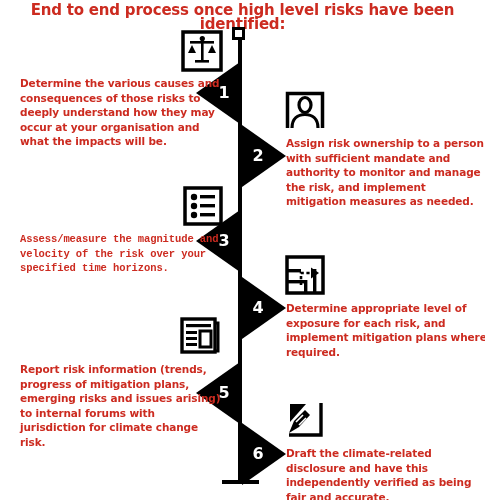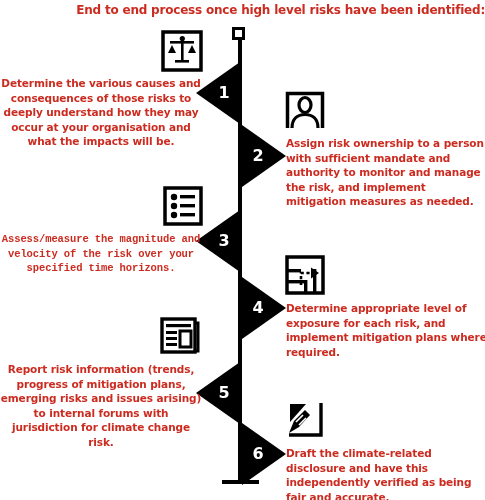--- a/index.html
+++ b/index.html
@@ -13,24 +13,24 @@
     position: relative;
     overflow: hidden;
     font-family: "DejaVu Sans", sans-serif;
   }
 
   #page-title {
     position: absolute;
     top: 3px;
     left: 0;
     width: 485px;
-    text-align: right;
+    text-align: center;
     color: #cc2b20;
     font-weight: bold;
-    font-size: 12px;
+    font-size: 15px;
     letter-spacing: -0.2px;
     line-height: 14px;
   }
 
   
   #timeline {
     position: absolute;
     left: 0;
     top: 0;
     width: 485px;
@@ -91,21 +91,21 @@
     left: 242px;
     clip-path: polygon(0% 0%, 100% 50%, 0% 100%);
   }
   .flag.right .num { padding-right: 12px; }
 
   
   .step {
     position: absolute;
     width: 210px;
   }
-  .step.left  { left: 0px;   text-align: center; }
+  .step.left  { left: 0px;   text-align: left; padding-left: 20px; }
   .step.right { left: 278px; text-align: left;  }
 
   .step .icon-wrap {
     height: 44px;
     margin-bottom: 2px;
   }
   .step.left .icon-wrap  { text-align: right; padding-right: 6px; }
   .step.right .icon-wrap { text-align: left;  padding-left: 6px;  }
 
   .step .icon-wrap svg { display: inline-block; }

